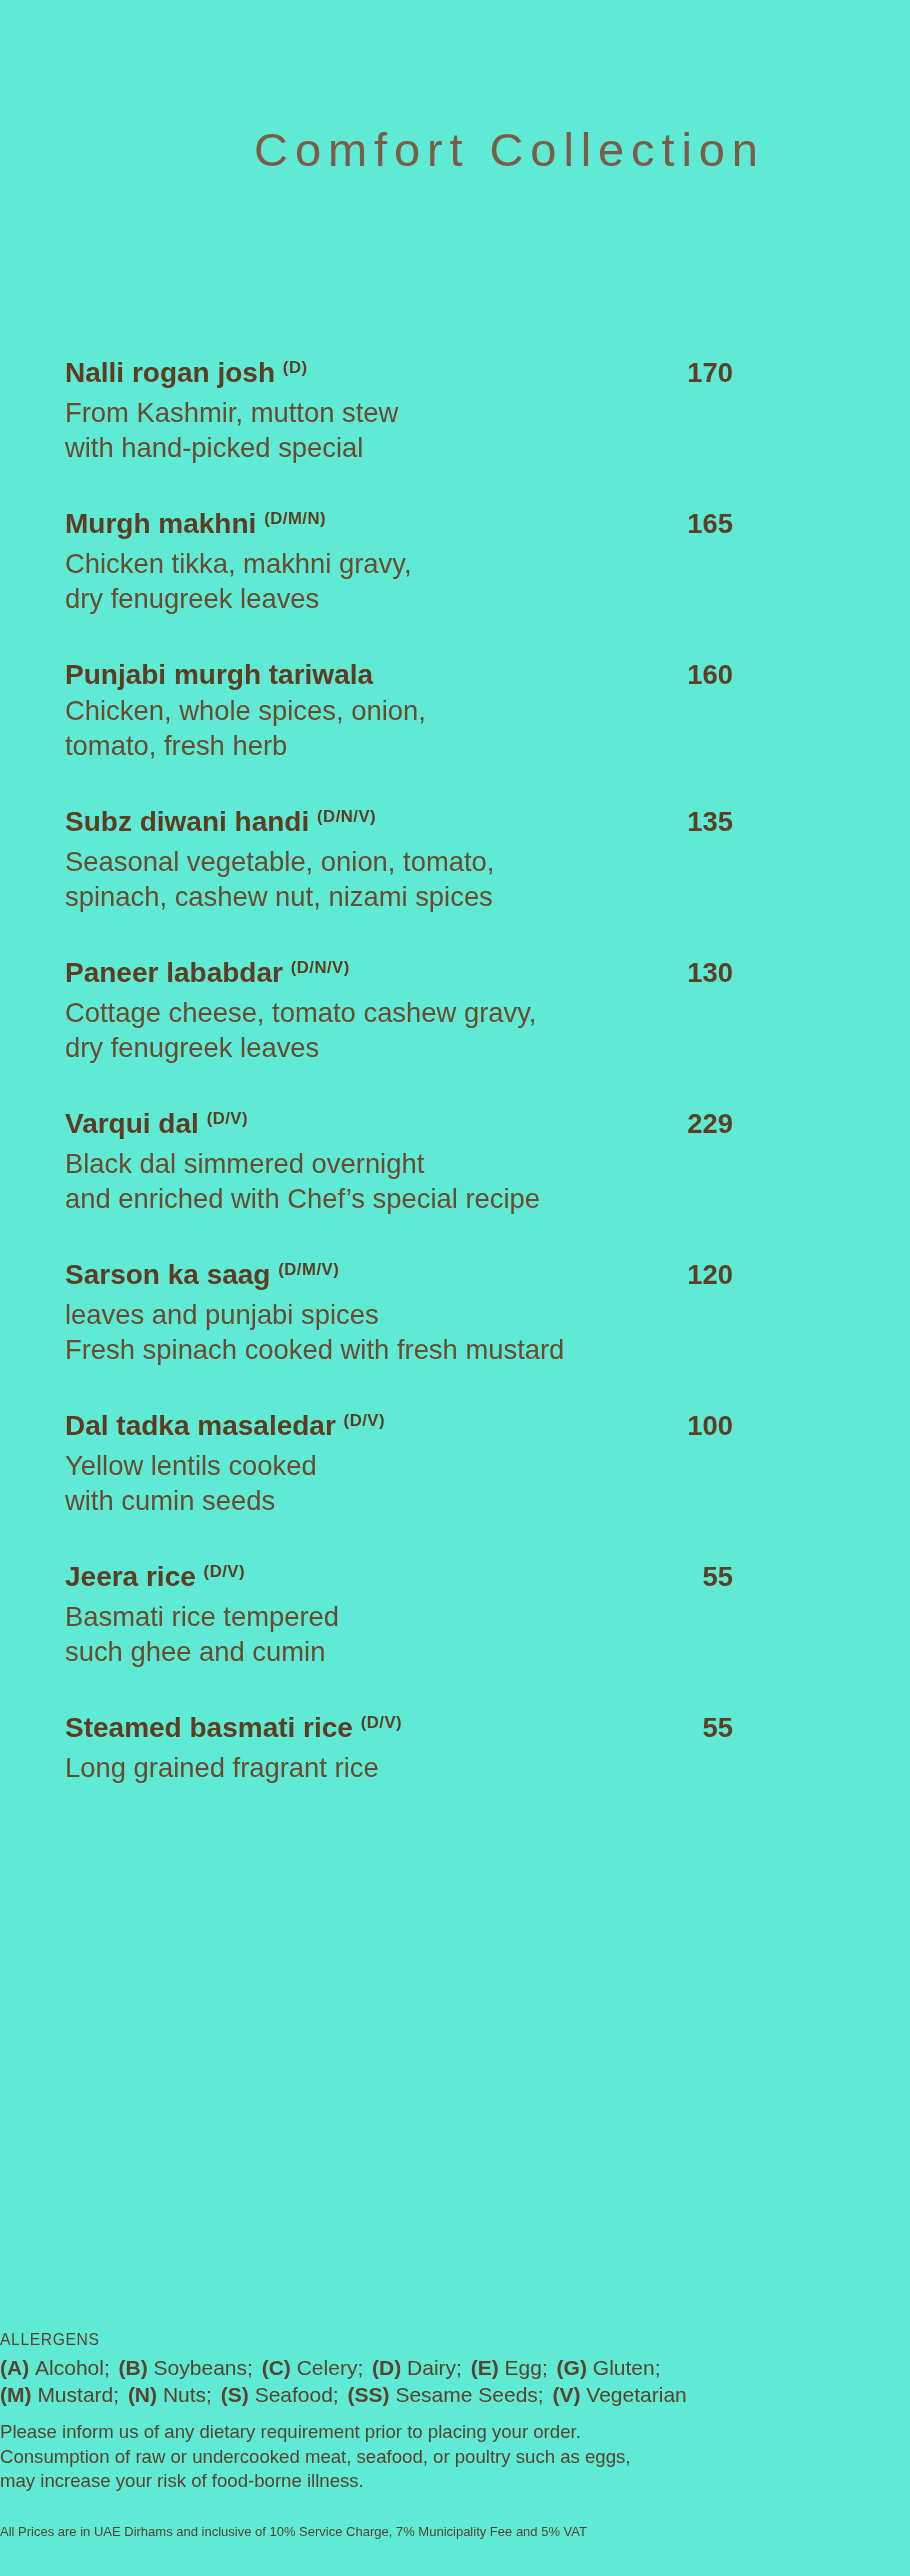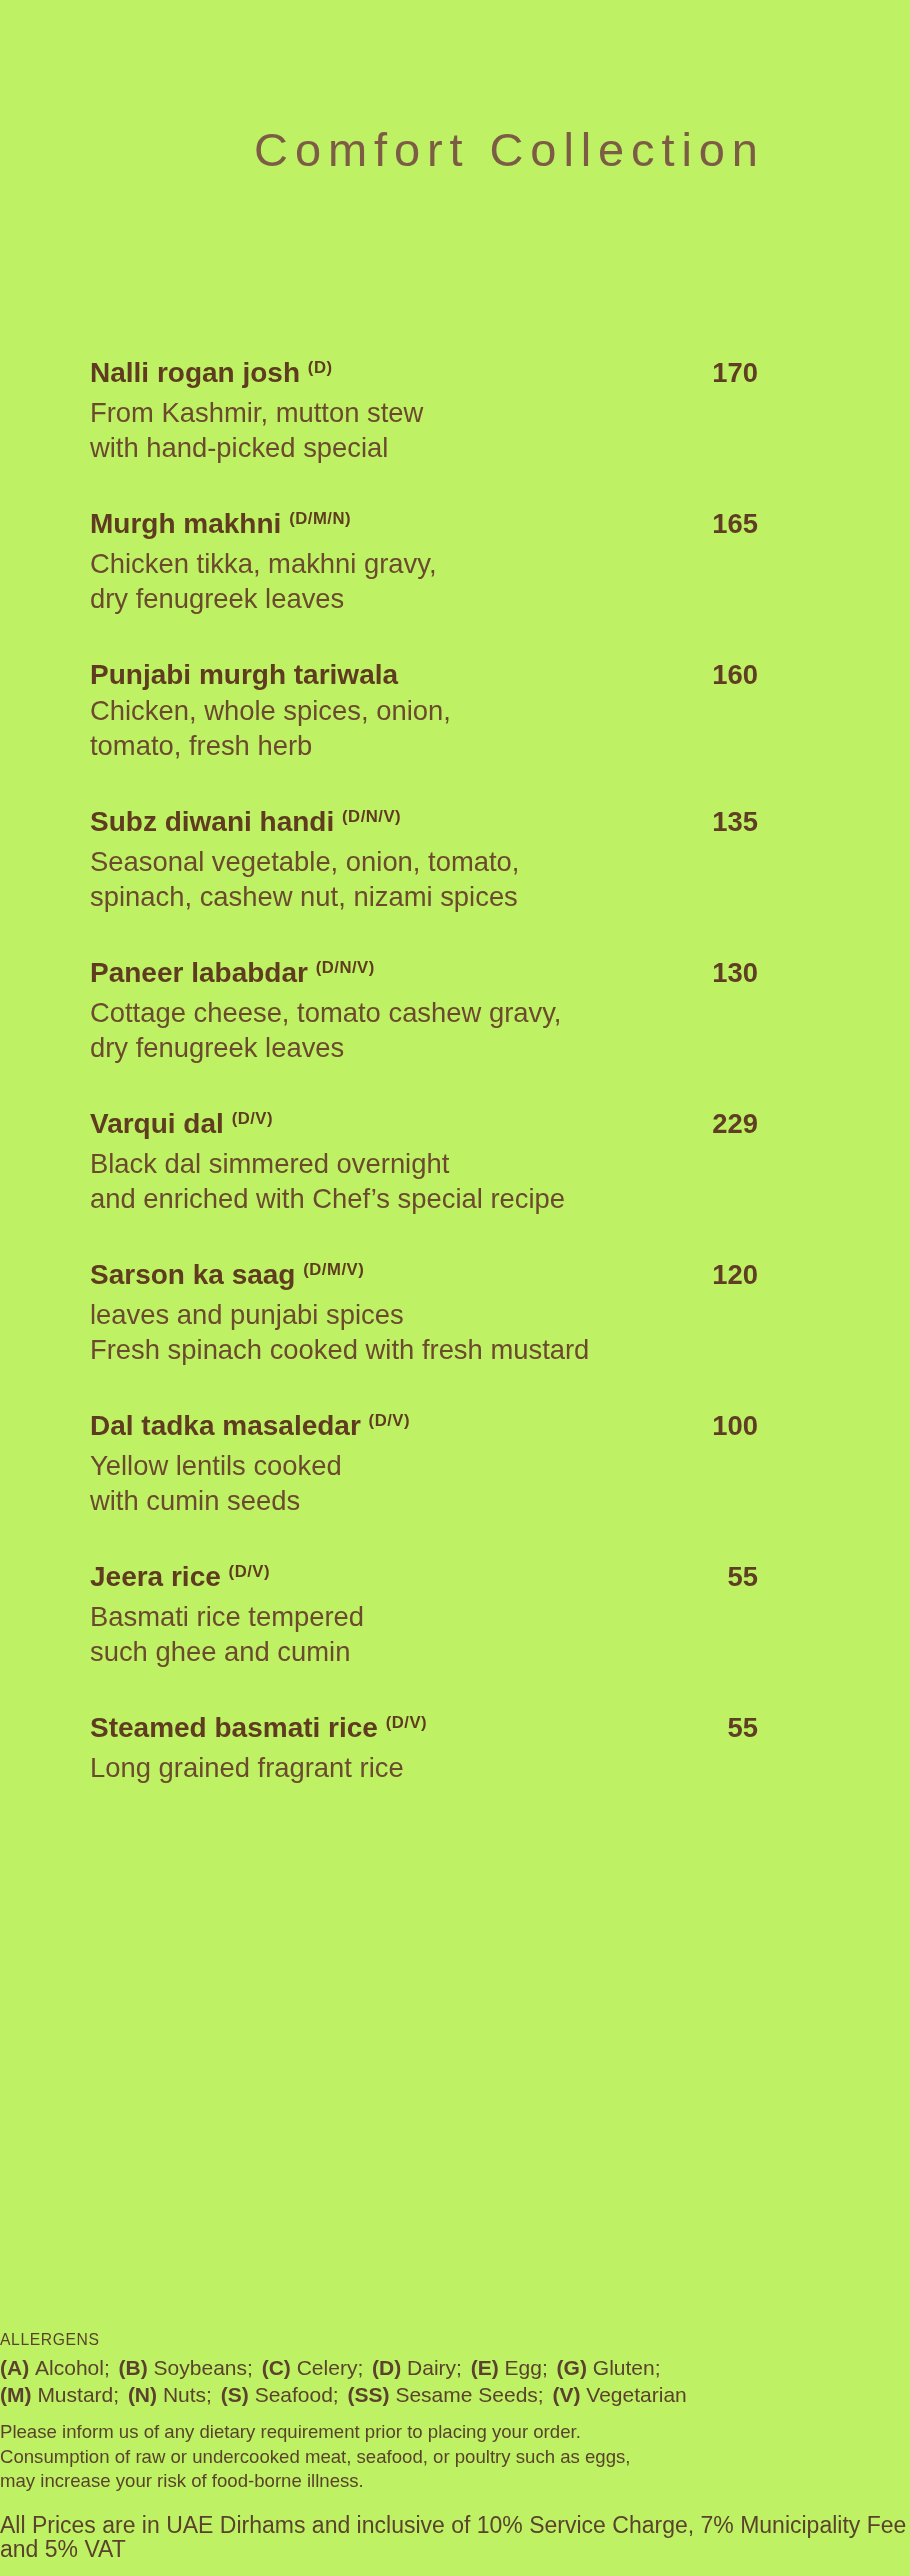--- a/index.html
+++ b/index.html
@@ -3,38 +3,38 @@
 <meta charset="utf-8">
 <style>
   * { box-sizing: border-box; }
   html, body { margin: 0; padding: 0; }
   body {
     width: 911px; height: 2576px;
     background: #ffffff;
     font-family: "Liberation Sans", "DejaVu Sans", sans-serif;
     -webkit-font-smoothing: antialiased;
   }
-  .page { width: 911px; height: 2576px; overflow: hidden; background: #bef264; }
+  .page { width: 911px; height: 2576px; overflow: hidden; background: #5eead4; }
 
   .title {
     margin: 0;
     padding-top: 125px;
     padding-left: 108px;
     text-align: center;
     font-size: 47px;
     line-height: 49px;
     font-weight: 300;
     letter-spacing: 6.9px;
     color: #7d5c45;
   }
 
   .menu {
     display: flow-root;
     margin-top: 180px;
-    padding-left: 90px;
+    padding-left: 65px;
   }
   .item { width: 668px; margin-bottom: 40px; }
   .item-row {
     display: flex;
     justify-content: space-between;
     align-items: baseline;
     font-size: 28px;
     line-height: 37px;
     font-weight: 700;
     color: #5f3b20;
@@ -72,21 +72,21 @@
     font-size: 15.7px;
     line-height: 19.6px;
     letter-spacing: 0.6px;
     color: #5b422c;
   }
   .legend { margin-top: 5.9px; font-size: 21px; line-height: 26.4px; }
   .legend-code { font-weight: 700; margin-right: 5.9px; }
   .legend-label { font-weight: 400; margin-right: 8.8px; }
   .legend-entry:last-child .legend-label { margin-right: 0; }
   .notices { margin-top: 11.8px; font-size: 18.6px; line-height: 24.5px; }
-  .pricing-note { margin-top: 19px; font-size: 23px; line-height: 24.5px; }
+  .pricing-note { margin-top: 26px; font-size: 13px; line-height: 24.5px; }
 </style>
 </head>
 <body>
 
 <div class="page">
   <h1 class="title">Comfort Collection</h1>
 
   <div class="menu">
   <div class="item">
     <div class="item-row">

